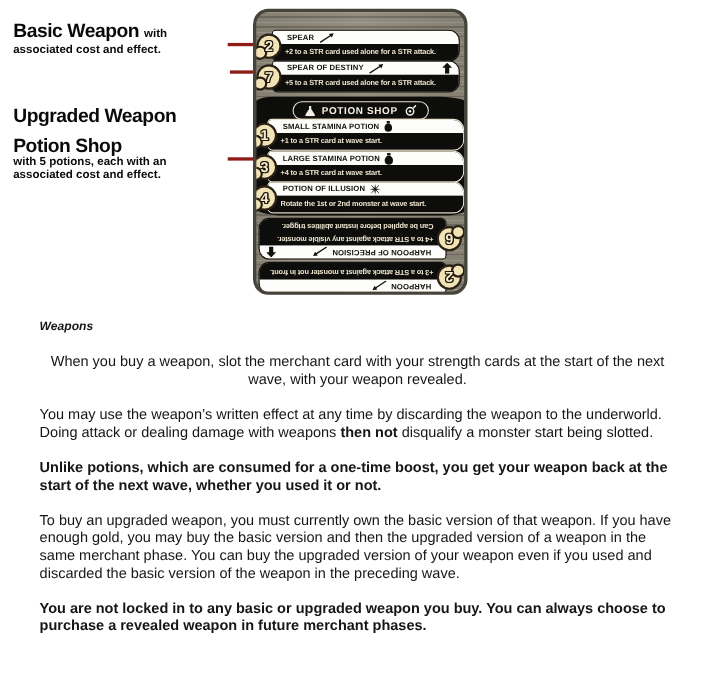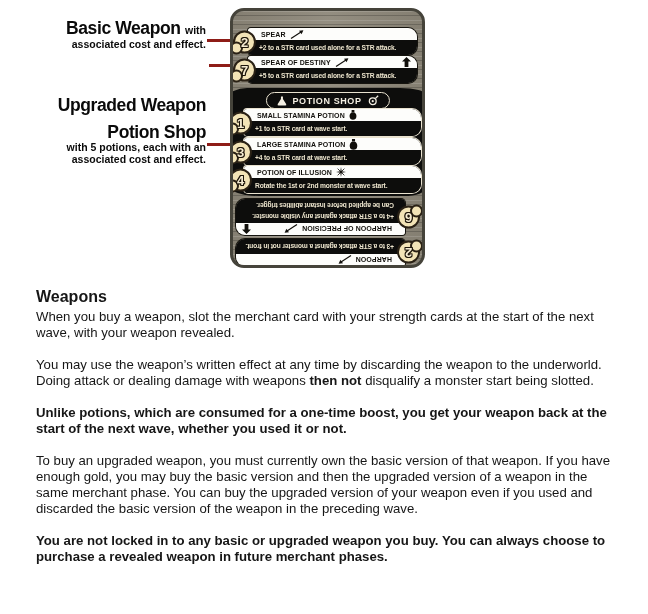--- a/index.html
+++ b/index.html
@@ -4,21 +4,21 @@
 <style>
   html,body { margin:0; padding:0; background:#fff; }
   .page {
     position:relative; width:648px; height:614px; overflow:hidden;
     background:#fff; font-family:"Liberation Sans", sans-serif;
   }
 
   
   .figure-area { position:absolute; left:0; top:0; width:648px; height:286px; }
 
-  .callout { position:absolute; left:0; width:206px; text-align:right; color:#0a0a0a; font-weight:bold; }
+  .callout { position:absolute; left:12px; width:206px; color:#0a0a0a; font-weight:bold; }
   .callout .title { font-size:17.5px; letter-spacing:-0.4px; line-height:18px; }
   .callout .small { font-size:10.5px; line-height:12px; }
   .redline { position:absolute; height:3px; background:#8e1c17; }
 
   
   .card {
     position:absolute; left:230px; top:8px; width:195px; height:260px;
     box-sizing:border-box; border:3px solid #45433a; border-radius:14px; overflow:hidden;
     background-color:#8d8779;
     background-image:
@@ -81,23 +81,23 @@
     transform:rotate(180deg);
   }
   .flipped .entry.rel { margin:0; }
   .icon { display:inline-flex; flex:0 0 auto; }
 
   
   .body-text {
     position:absolute; left:36px; top:289px; width:578px;
     font-size:13.2px; line-height:16px; color:#161616;
   }
-  .body-text h3 { margin:0; font-size:16px; font-weight:bold; }
+  .body-text h3 { margin:0; font-size:11px; font-style:italic; font-weight:bold; }
   .body-text p { margin:16px 0 0 0; }
-  .body-text p.first { margin-top:4px; }
+  .body-text p.first { margin-top:16px;text-align:center; }
   .body-text p.bold { font-weight:bold; }
   .body-text b { font-weight:bold; }
 </style>
 </head>
 <body>
 
 <div class="page">
 
   <div class="figure-area">
 

